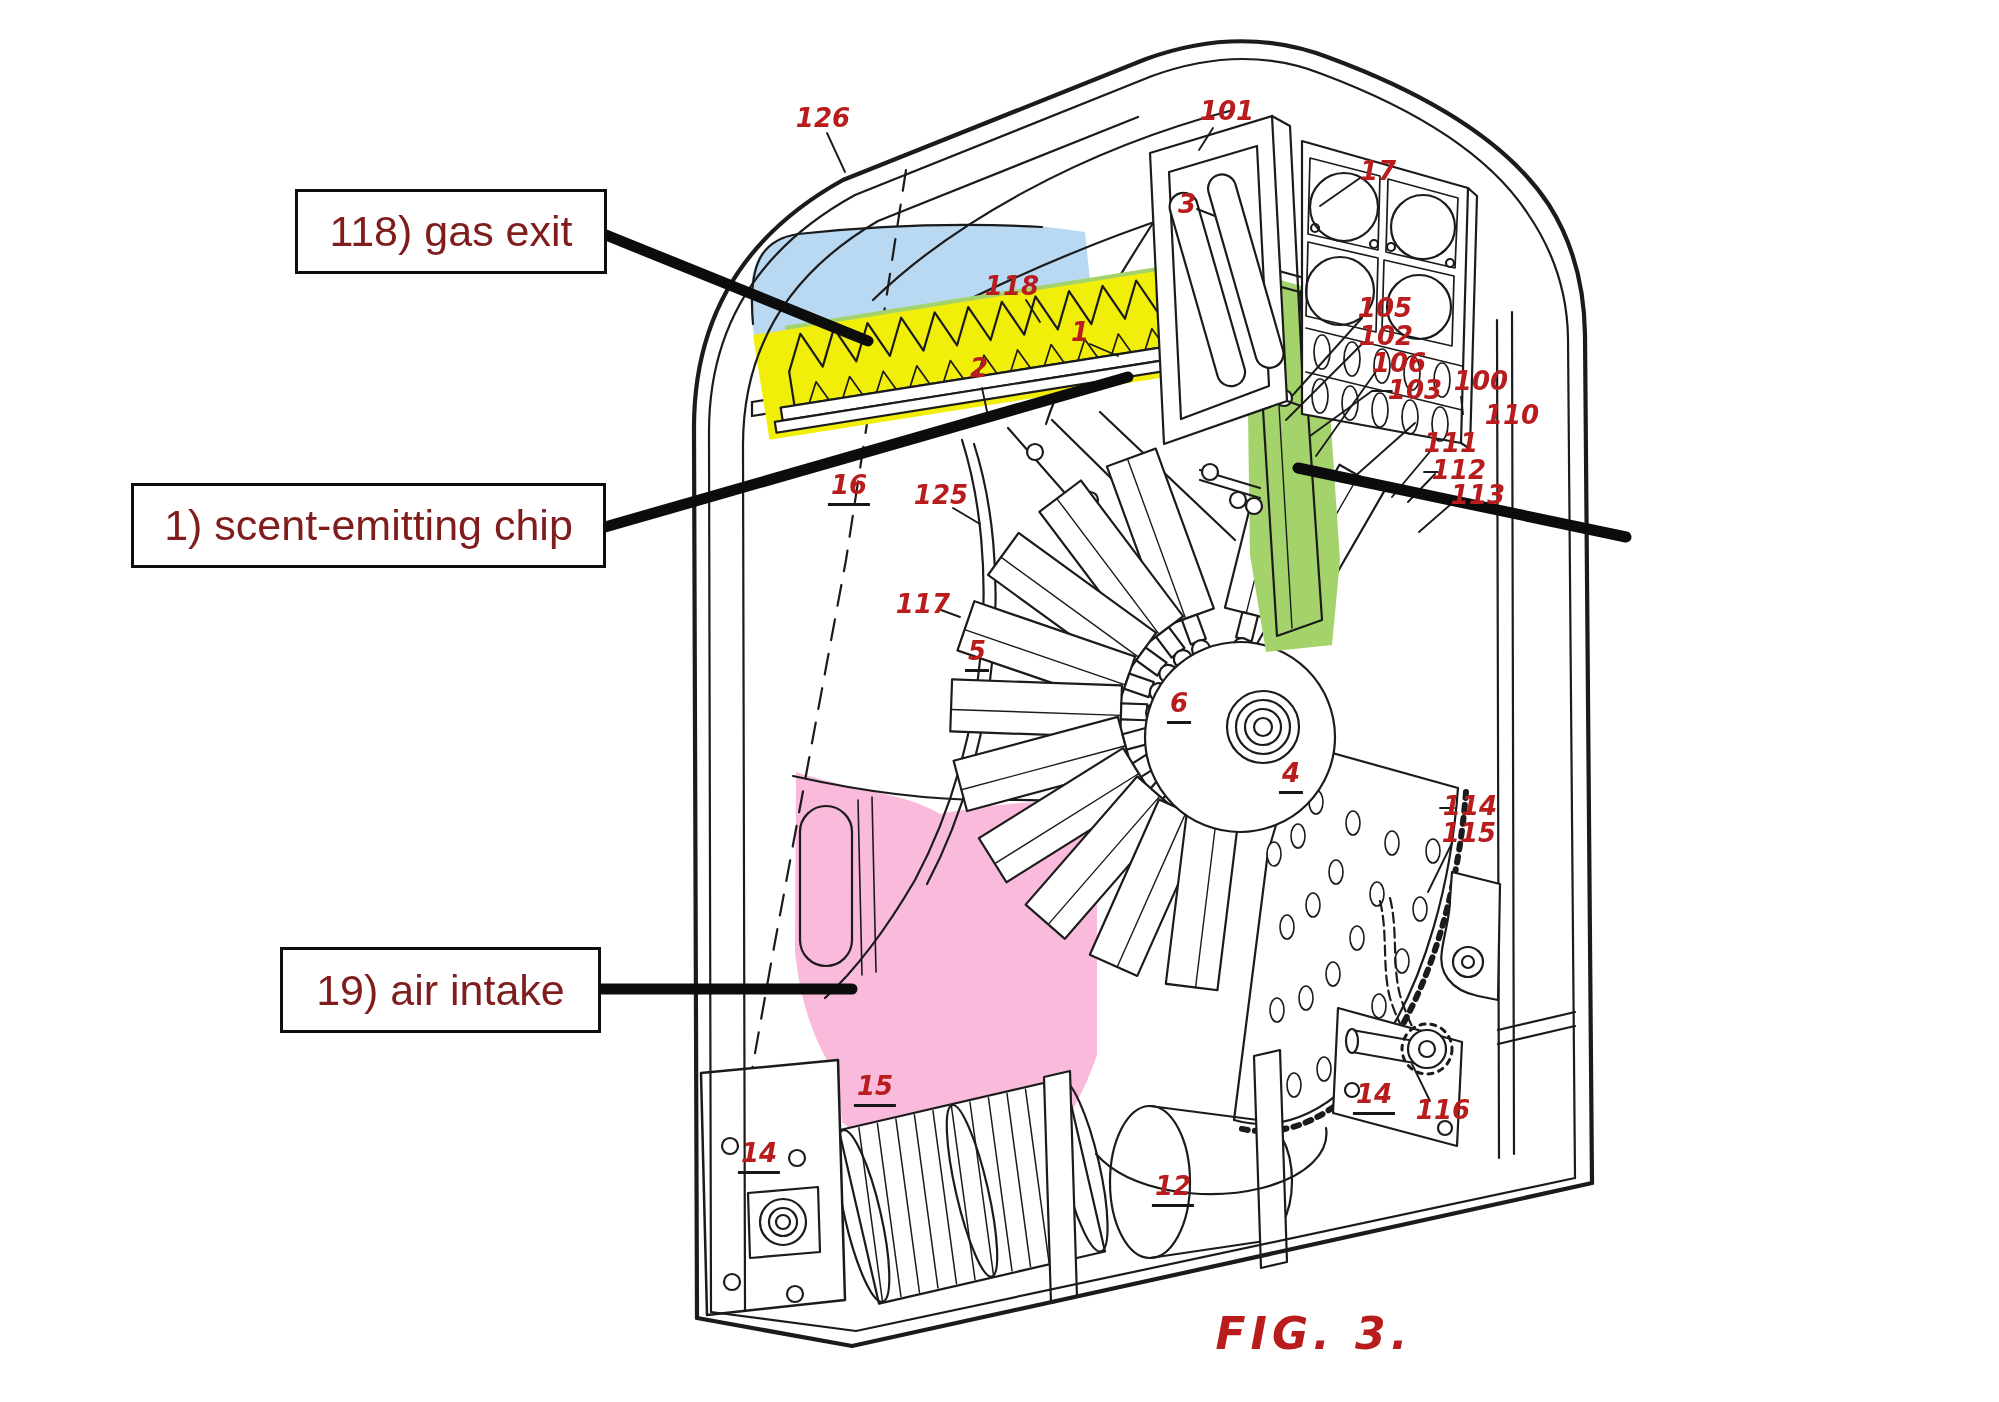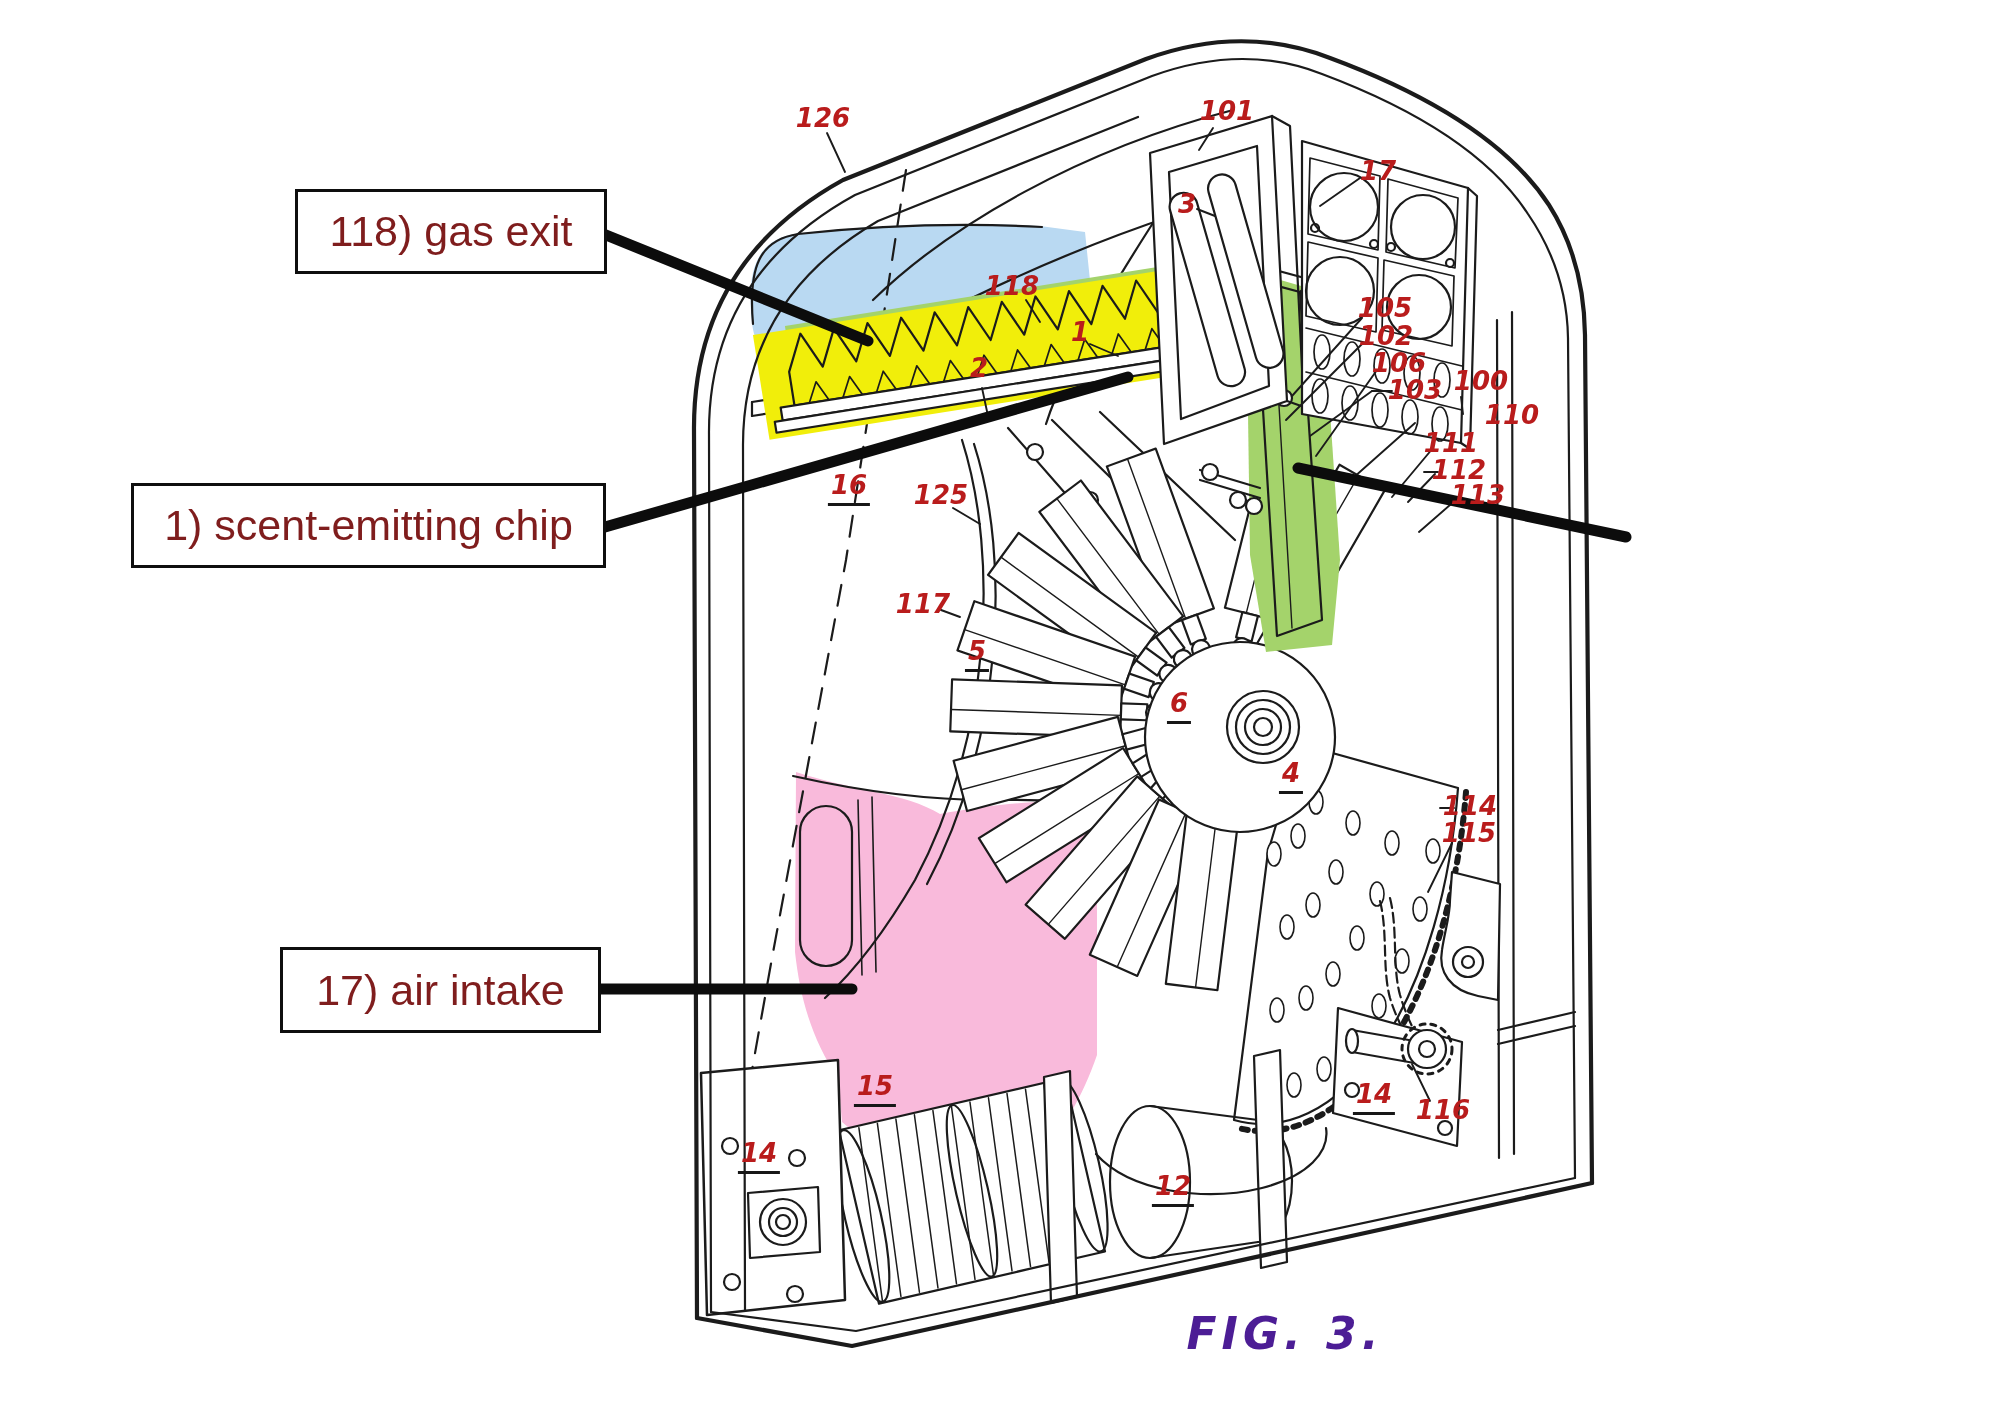--- a/index.html
+++ b/index.html
@@ -11,22 +11,22 @@
        font:italic 600 26px "DejaVu Sans",sans-serif;color:#b91c1c;white-space:nowrap;z-index:5}
   .ref.u{border-bottom:3px solid #171717;padding:0 3px 3px}
   
   .callout{position:absolute;background:#fff;border:3px solid #0e0e0e;z-index:8;
            display:flex;align-items:center;justify-content:center;text-align:center;
            font-size:43px;color:#7f1d1d;white-space:pre-line;line-height:1.45}
   #co-gas{left:295px;top:189px;width:306px;height:79px}
   #co-chip{left:131px;top:483px;width:469px;height:79px}
   #co-add{left:1626px;top:470px;width:352px;height:137px}
   #co-air{left:280px;top:947px;width:315px;height:80px}
-  .fig-caption{position:absolute;left:1285px;top:1333px;transform:translate(-50%,-50%);
-       font:italic 700 44px "DejaVu Sans",sans-serif;letter-spacing:5px;color:#4c1d95;z-index:5}
+  .fig-caption{position:absolute;left:1314px;top:1333px;transform:translate(-50%,-50%);
+       font:italic 700 44px "DejaVu Sans",sans-serif;letter-spacing:5px;color:#b91c1c;z-index:5}
 </style>
 </head>
 <body>
 
 <div id="stage">
 
 <svg id="art" viewBox="0 0 1999 1402">
 
   <g stroke="none">
     <path fill="#f9badb" d="M 796,772 C 850,790 906,793 940,814 C 1000,803 1056,798 1082,806
@@ -363,21 +363,21 @@
   <g stroke="#0c0c0c" stroke-width="11" stroke-linecap="round">
     <line x1="601" y1="233" x2="868" y2="341"></line>
     <line x1="605" y1="527" x2="1128" y2="377"></line>
     <line x1="1626" y1="537" x2="1298" y2="468"></line>
     <line x1="598" y1="989" x2="852" y2="989"></line>
   </g>
 </svg>
 
   <div class="callout" id="co-gas">118) gas exit</div>
   <div class="callout" id="co-chip">1) scent-emitting chip</div>
-  <div class="callout" id="co-air">17) air intake</div>
+  <div class="callout" id="co-air">19) air intake</div>
 
   <div id="labels">
       <span class="ref" style="left: 823px; top: 118px;">126</span>
       <span class="ref" style="left: 1218px; top: 111px; margin-left: 9px;">101</span>
       <span class="ref" style="left: 1187px; top: 204px;">3</span>
       <span class="ref" style="left: 1378px; top: 171px;">17</span>
       <span class="ref" style="left: 1012px; top: 286px;">118</span>
       <span class="ref" style="left: 1080px; top: 332px;">1</span>
       <span class="ref" style="left: 979px; top: 368px;">2</span>
       <span class="ref" style="left: 1385px; top: 308px;">105</span>

